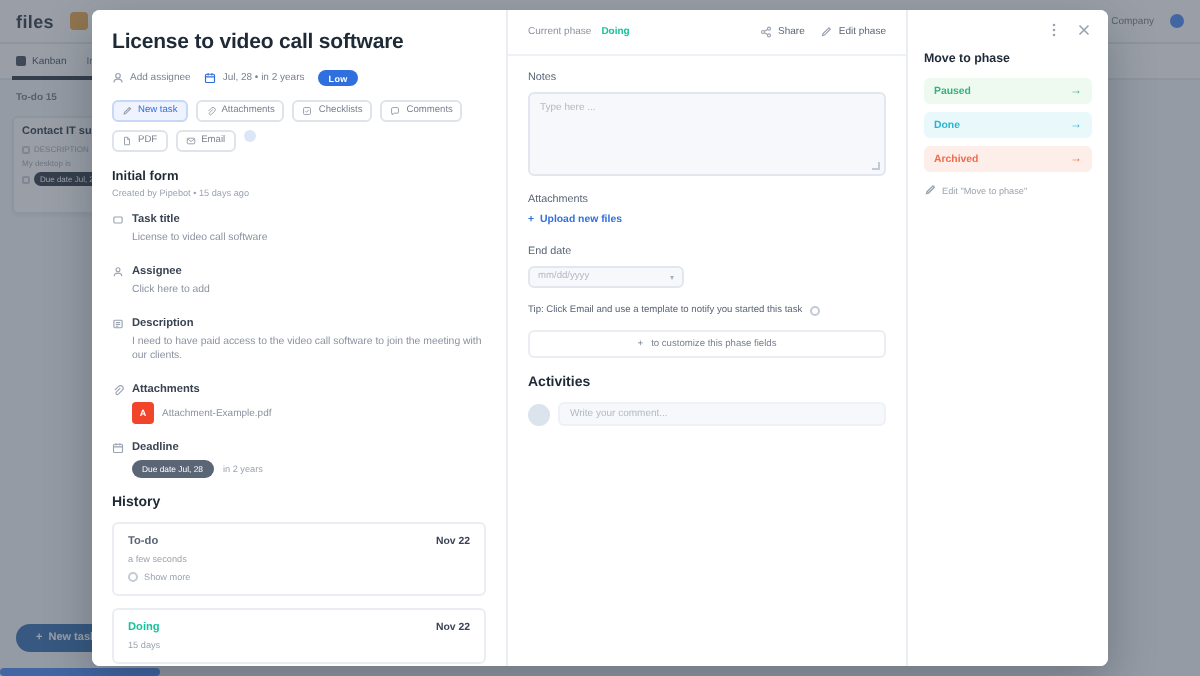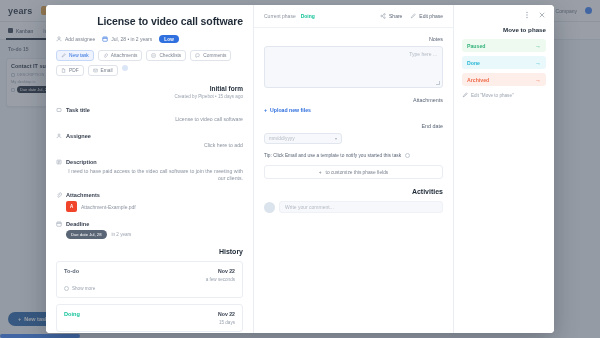--- a/index.html
+++ b/index.html
@@ -69,21 +69,21 @@
     background: #3b82f6; border-radius: 2px;
   }
   .bg-dim { position: absolute; inset: 0; background: rgba(71,80,94,.55); }
 
   
   .modal {
     position: absolute; left: 46px; top: 5px;
     width: 508px; height: 328px;
     background: #ffffff; border-radius: 4px;
     box-shadow: 0 8px 24px rgba(16,24,40,.28);
-    display: flex; overflow: hidden; text-align: right;
+    display: flex; overflow: hidden;
   }
 
   
   .col-left {
     width: 208px; flex: 0 0 208px; height: 100%;
     border-right: 1px solid #eaedf2;
     overflow: hidden; position: relative;
     background: #ffffff;
   }
   .lead { padding: 10px 10px 0; }
@@ -217,21 +217,21 @@
   .phase-btn .arrow { margin-left: auto; font-size: 6px; }
   .edit-link { display: flex; align-items: center; gap: 3px; margin-top: 6px; font-size: 4.6px; color: #9aa3b0; }
 </style>
 </head>
 <body>
 
 <div id="root">
 
   <div class="bg-app">
     <div class="bg-topbar">
-      <span class="bg-logo">years</span>
+      <span class="bg-logo">files</span>
       <span class="bg-pencil"></span>
       <span class="bg-top-right">
         <span class="bg-top-link">Company</span>
         <span class="bg-avatar"></span>
       </span>
     </div>
     <div class="bg-subbar">
       <span class="bg-chip">
         <span class="bg-sq"></span>
         <span>Kanban</span>

